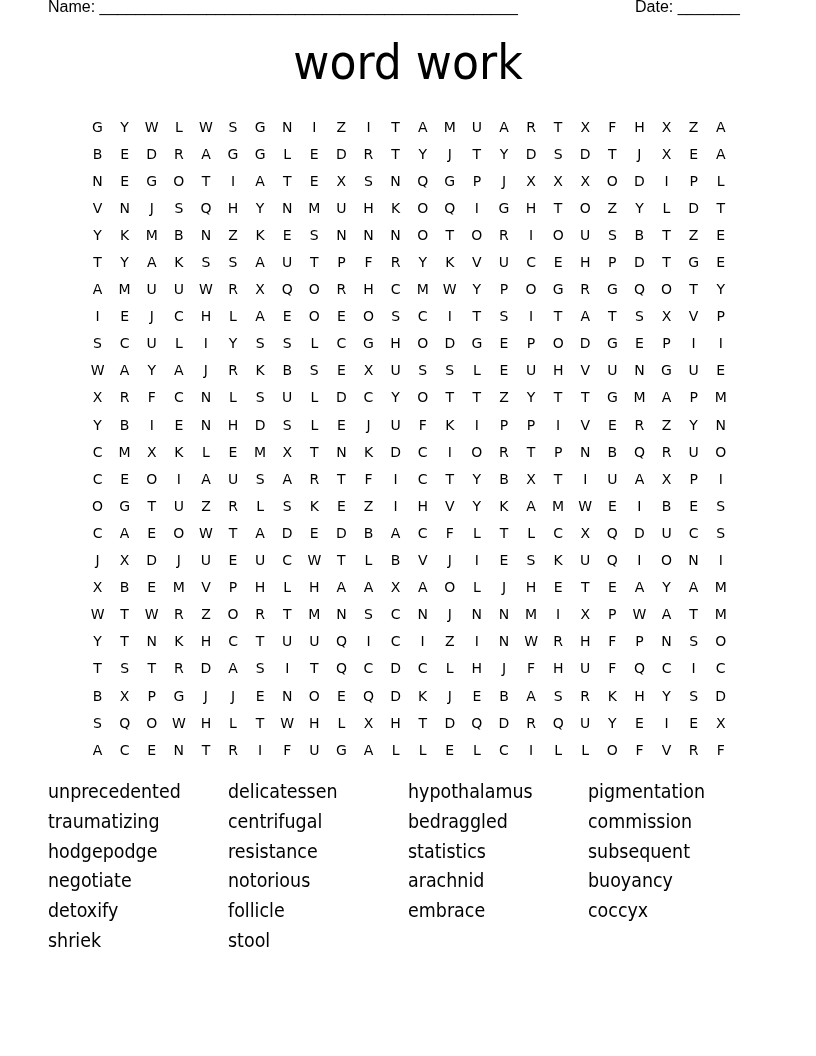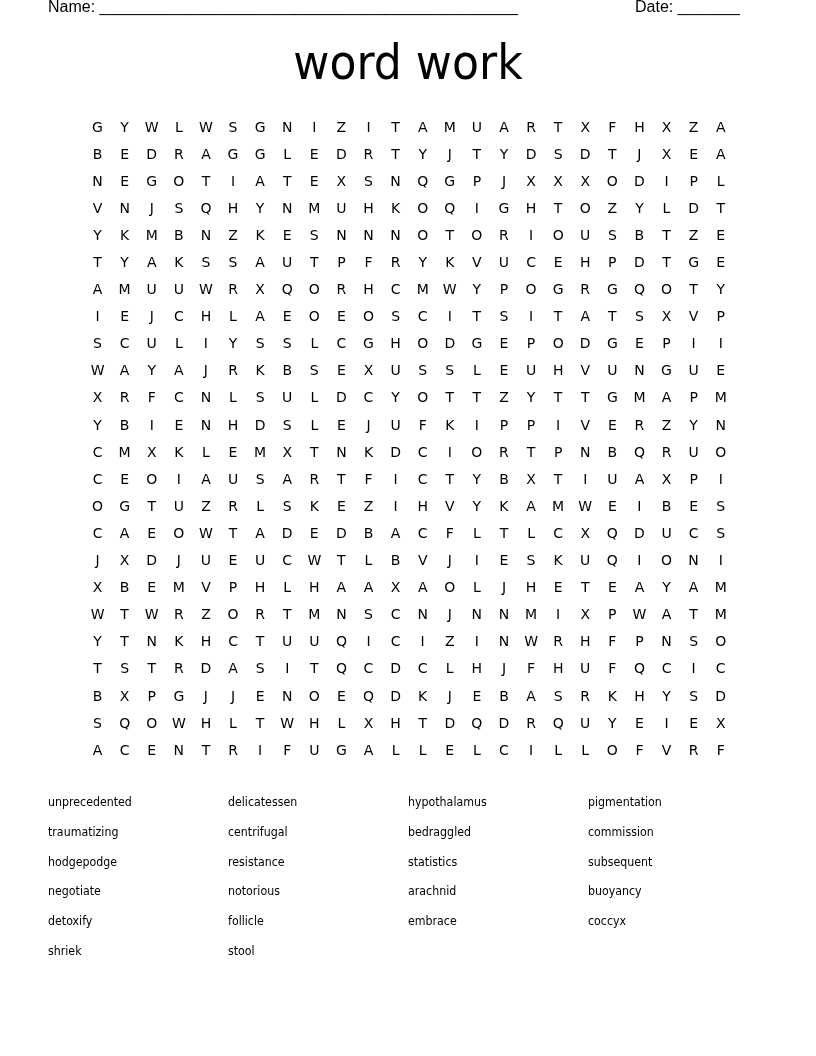--- a/index.html
+++ b/index.html
@@ -18,21 +18,21 @@
     position: absolute; top: 113px; left: 84px;
     display: grid; grid-template-columns: repeat(24, 27.1px);
     grid-auto-rows: 27.1px;
     font-family: "DejaVu Sans", sans-serif; font-size: 14px;
   }
   .cell { display: flex; align-items: center; justify-content: center; }
   .words {
     position: absolute; top: 780px; left: 48px;
     display: grid; grid-template-columns: 180px 180px 180px 180px;
     grid-auto-rows: 29.8px;
-    font-family: "DejaVu Sans", sans-serif; font-size: 12px; margin-top: 15px;
+    font-family: "DejaVu Sans", sans-serif; font-size: 19px;
   }
   .word { white-space: nowrap; transform: scaleX(0.92); transform-origin: left center; }
 </style>
 </head>
 <body>
 
 <div class="header-line">
   <span>Name: _______________________________________________</span>
   <span>Date: _______</span>
 </div>

